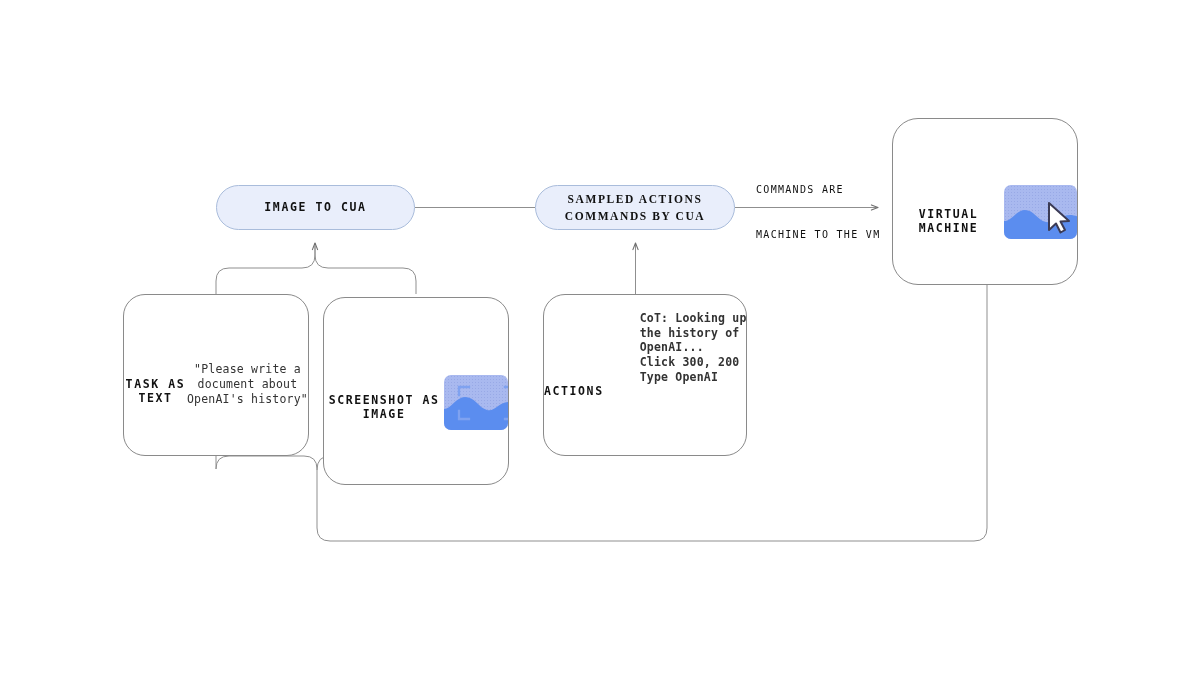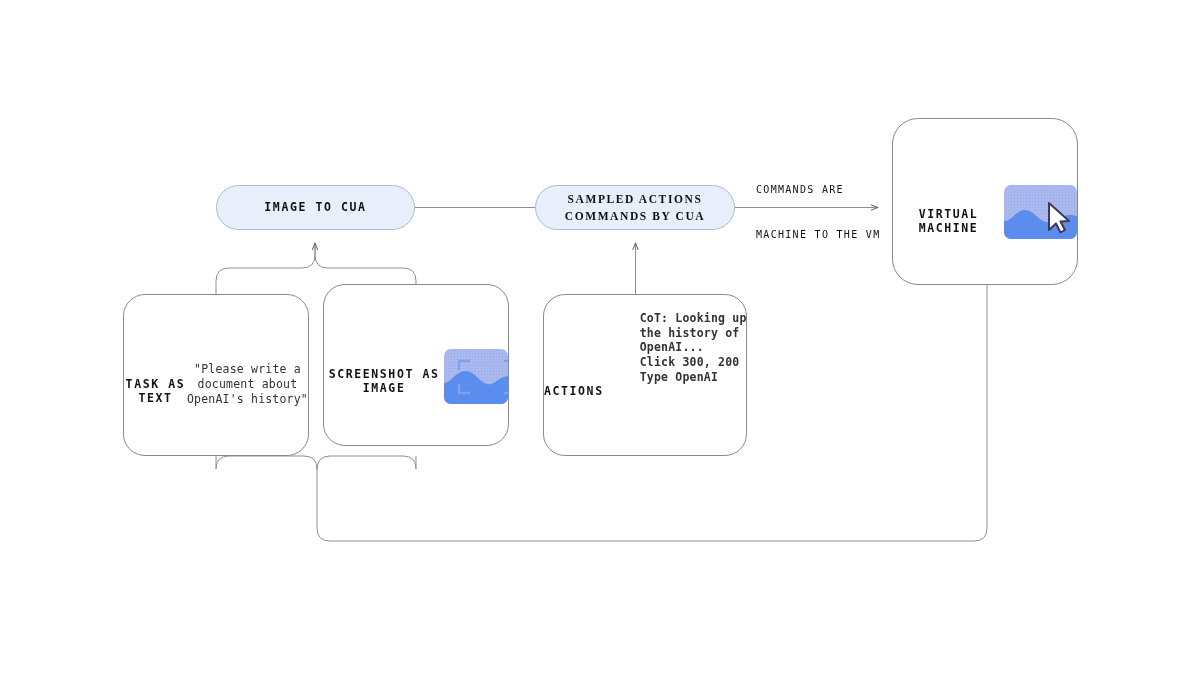--- a/index.html
+++ b/index.html
@@ -82,21 +82,21 @@
     left: 892px; top: 118px; width: 186px; height: 167px;
     border-radius: 26px;
     justify-content: flex-start;
   }
   #node-virtual-machine .card-title { margin-top: 38px; }
 
   #node-task-as-text { left: 123px; top: 294px; width: 186px; height: 162px; }
   #node-task-as-text .card-title { margin-top: 31px; }
   #node-task-as-text .card-body { margin-top: 19px; }
 
-  #node-screenshot-as-image { left: 323px; top: 284px; width: 186px; height: 162px; }
+  #node-screenshot-as-image { left: 323px; top: 297px; width: 186px; height: 188px; }
   #node-screenshot-as-image .card-title { margin-top: 31px; }
 
   #node-actions { left: 543px; top: 294px; width: 204px; height: 162px; }
   #node-actions .card-title { margin-top: 31px; }
   #node-actions .card-body { margin-top: 16px; margin-left: 36px; }
 
   
   .edge-caption {
     position: absolute;
     font-size: 10px;

